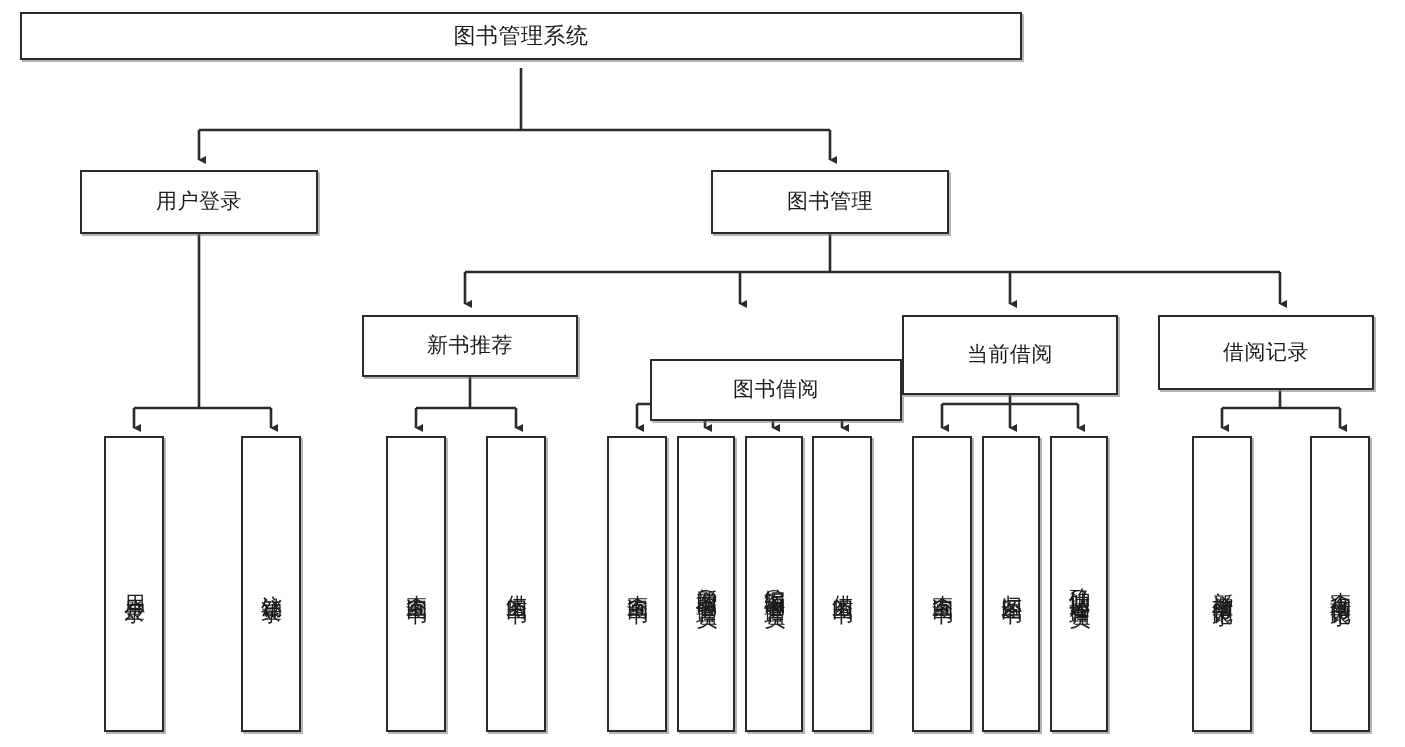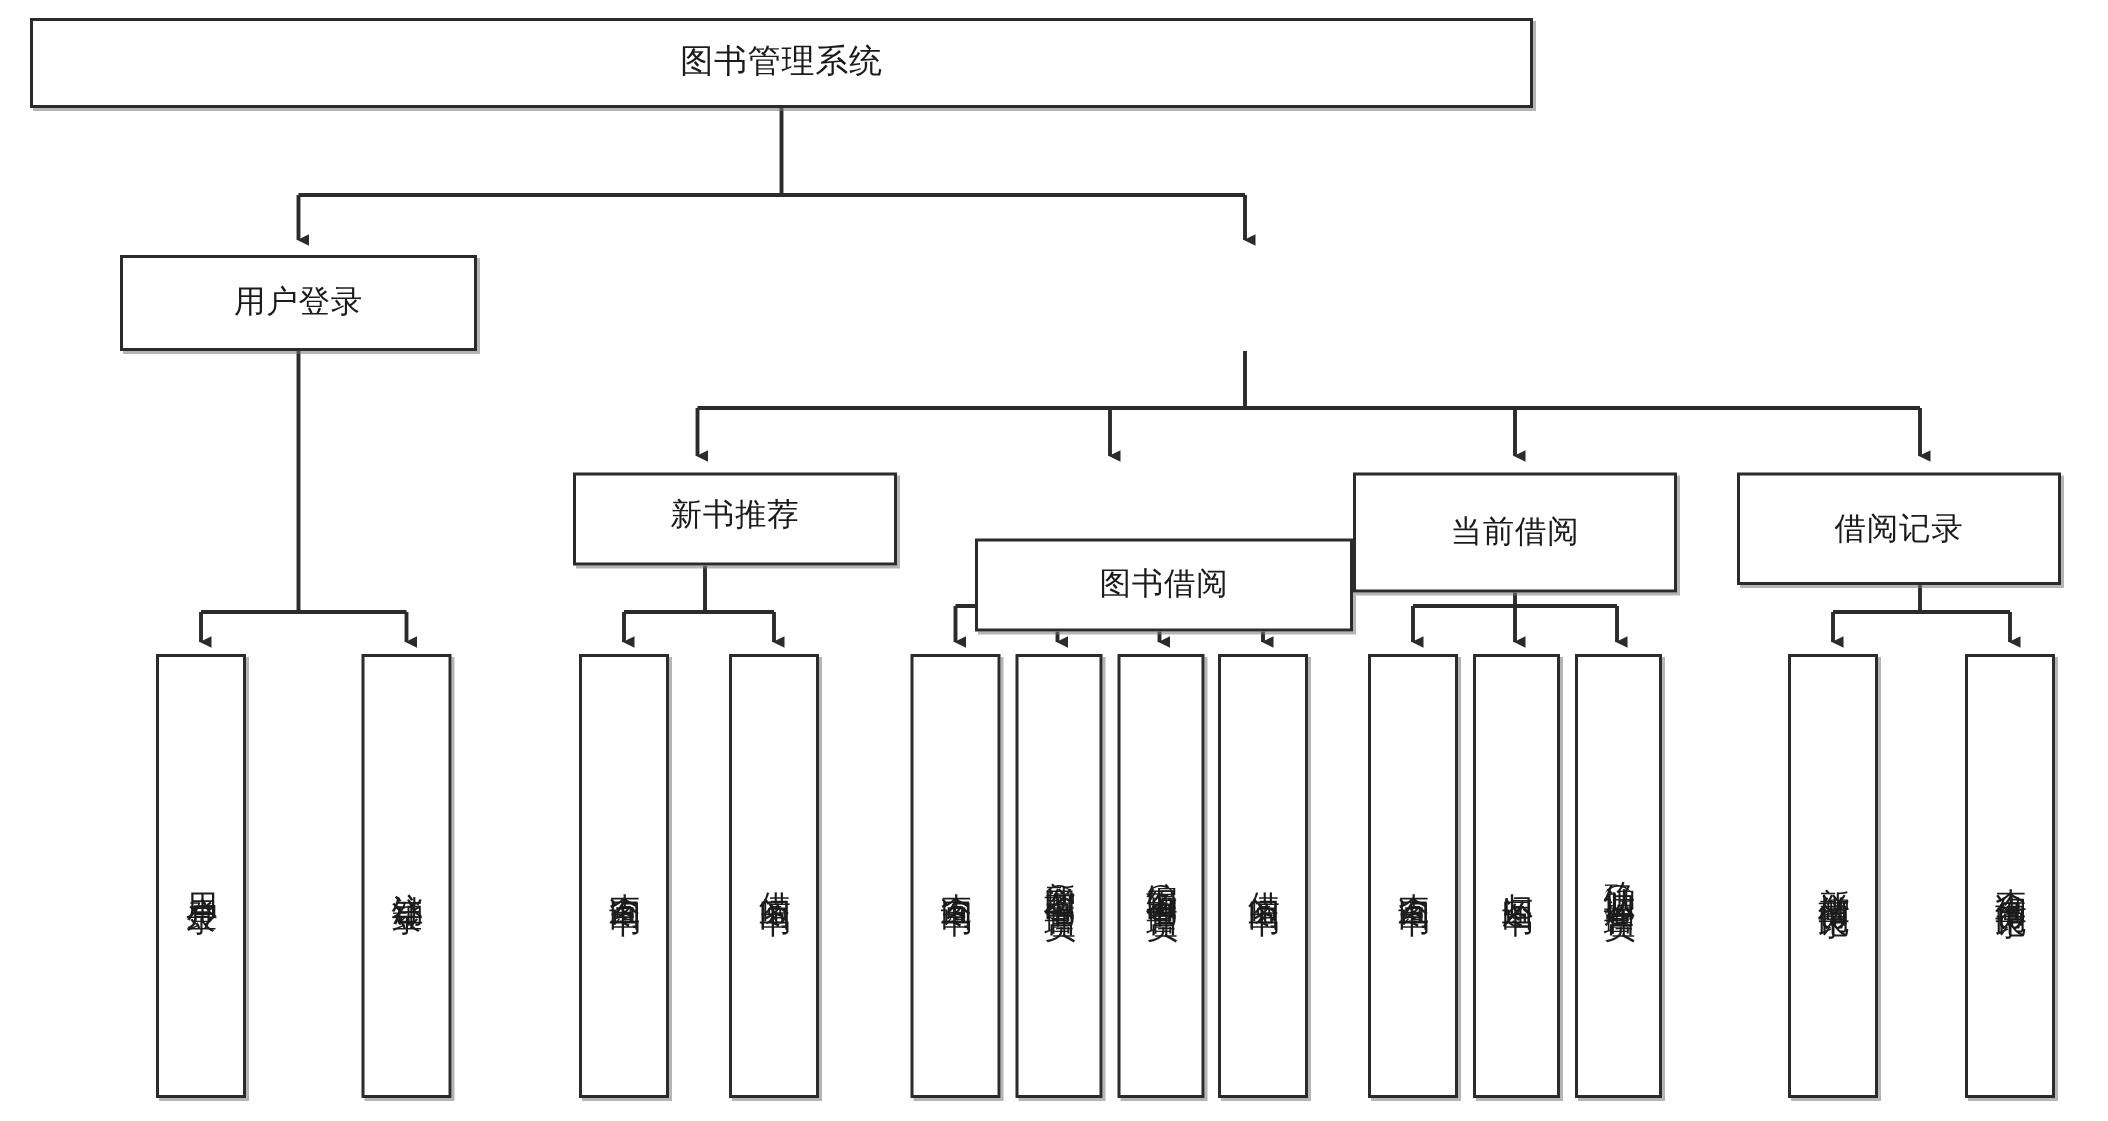--- a/index.html
+++ b/index.html
@@ -126,29 +126,32 @@
       <path d="M1010,404 L1010,428" marker-end="url(#arrowhead)"></path>
       <path d="M1078,404 L1078,428" marker-end="url(#arrowhead)"></path>
 
       <path d="M1280,377 L1280,408"></path>
       <path d="M1222,408 L1340,408"></path>
       <path d="M1222,408 L1222,428" marker-end="url(#arrowhead)"></path>
       <path d="M1340,408 L1340,428" marker-end="url(#arrowhead)"></path>
     </g>
   </svg>
 
-  <div class="node horiz root" style="left:20px; top:12px; width:1002px; height:60px;">
+  <div class="node horiz root" style="left:20px; top:12px; width:1002px; height:48px;">
     <span class="node-label">图书管理系统</span>
   </div>
 
   <div class="node horiz" style="left:80px; top:170px; width:238px; height:64px;">
     <span class="node-label">用户登录</span>
   </div>
-
-  <div class="node horiz" style="left:382px; top:315px; width:216px; height:62px;font-family:Liberation Mono, monospace;">
+  <div class="node horiz" style="left:711px; top:170px; width:238px; height:64px;">
+    <span class="node-label">图书管理</span>
+  </div>
+
+  <div class="node horiz" style="left:362px; top:315px; width:216px; height:62px;">
     <span class="node-label">新书推荐</span>
   </div>
   <div class="node horiz" style="left:650px; top:315px; width:252px; height:62px;margin-top:44px;">
     <span class="node-label">图书借阅</span>
   </div>
   <div class="node horiz" style="left:902px; top:315px; width:216px; height:80px;">
     <span class="node-label">当前借阅</span>
   </div>
   <div class="node horiz" style="left:1158px; top:315px; width:216px; height:75px;">
     <span class="node-label">借阅记录</span>

